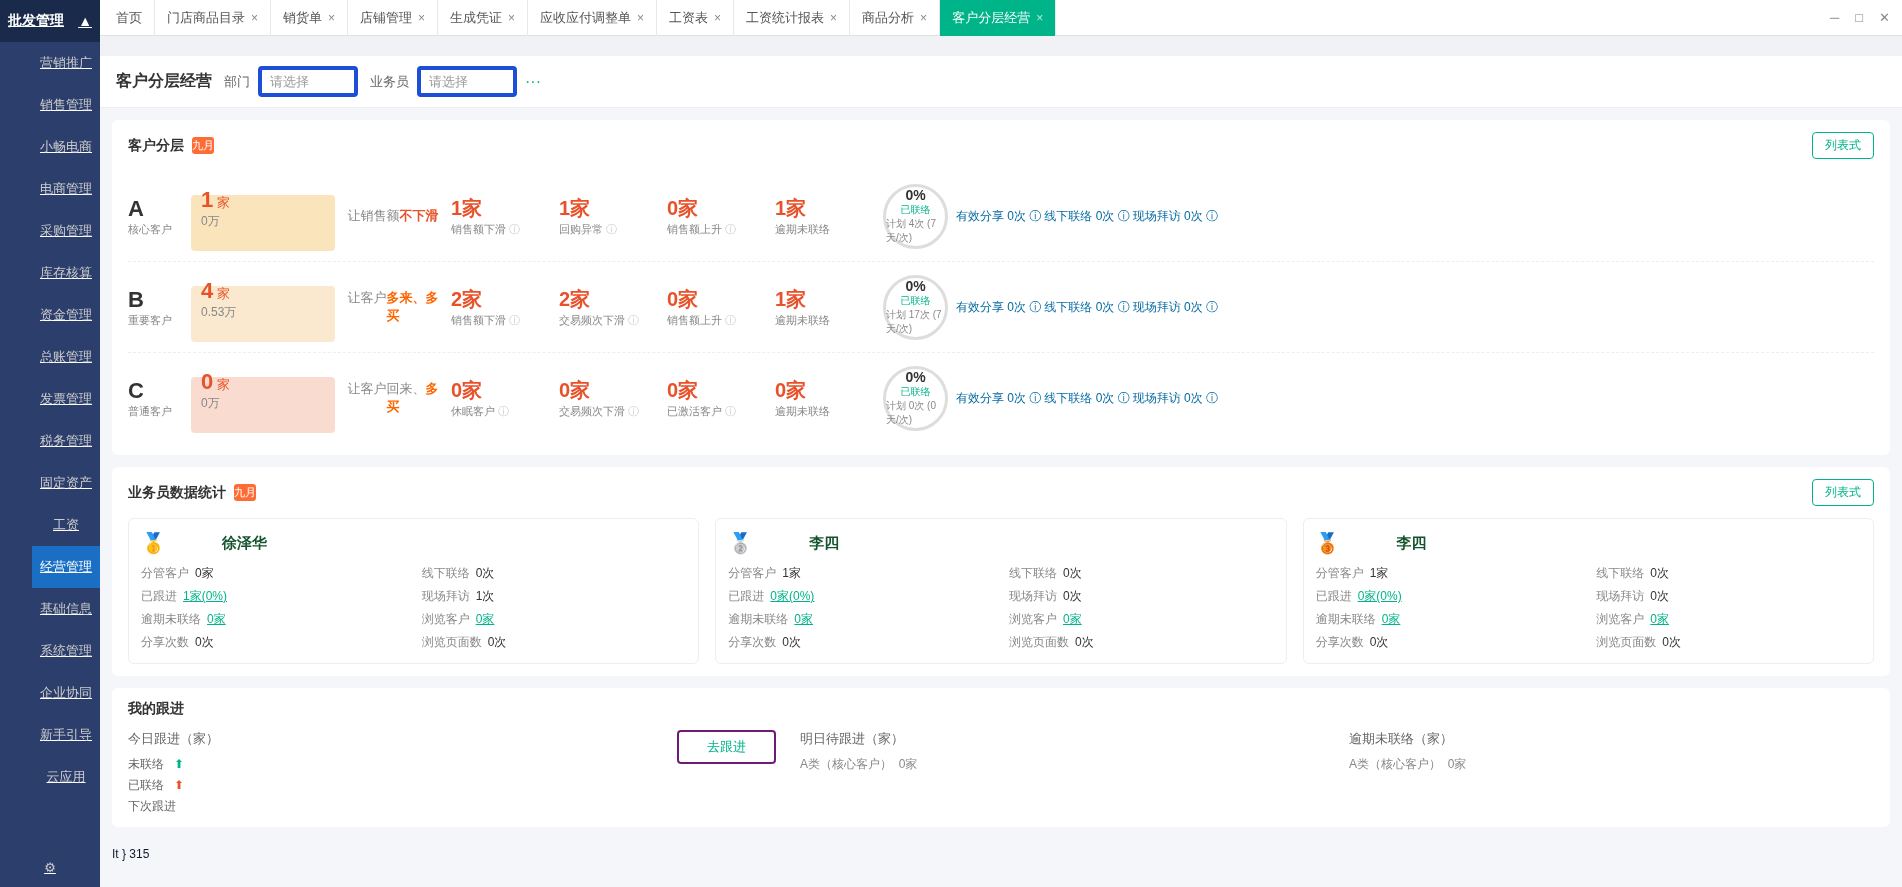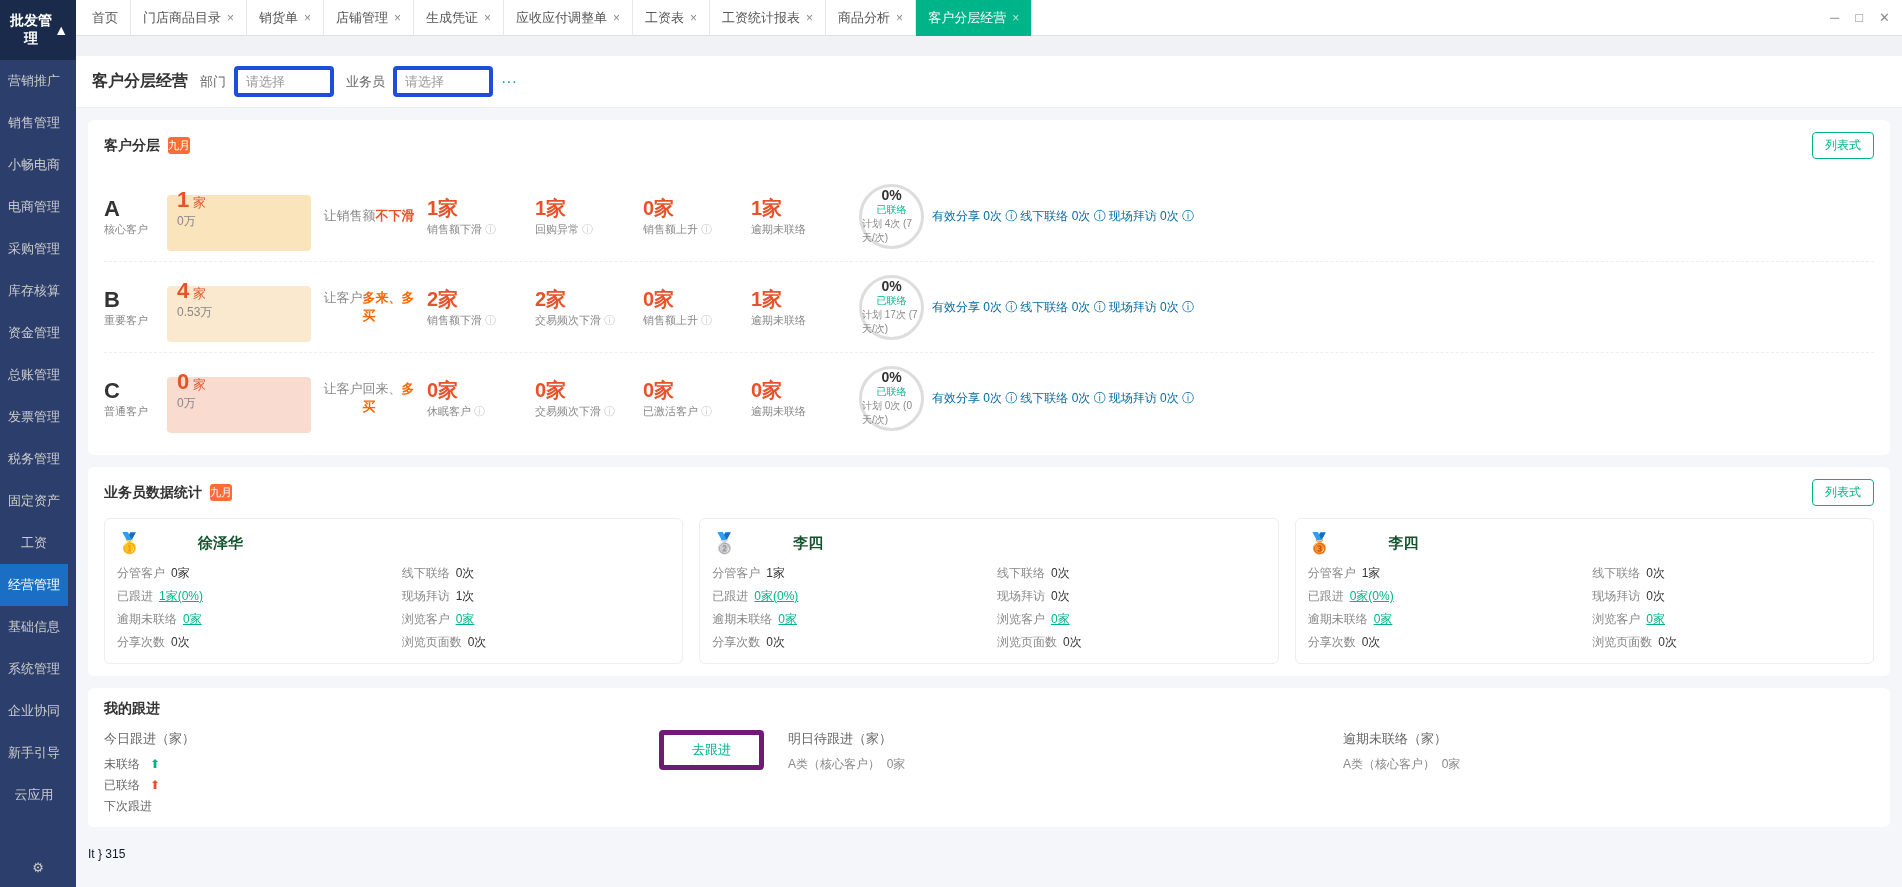--- a/index.html
+++ b/index.html
@@ -1,27 +1,28 @@
 <!DOCTYPE html>
 <html><head>
   <meta charset="utf-8">
   <style>
     * { box-sizing: border-box; margin: 0; padding: 0; }
     body { font-family: 'Microsoft YaHei', Arial, sans-serif; font-size: 13px; background: #f0f2f5; display: flex; height: 887px; overflow: hidden; }
 
     
     .sidebar {
-      width: 76px;
+      width: 100px;
       background: #2c3e6b;
       color: #fff;
       display: flex;
       flex-direction: column;
-      align-items: flex-start;
+      align-items: flex-end;
       flex-shrink: 0;
       overflow-y: auto;
+      text-decoration: underline;
     }
     .sidebar-header {
       width: 100%;
       background: #1a2a4a;
       padding: 12px 8px;
       text-align: center;
       font-size: 14px;
       font-weight: bold;
       cursor: pointer;
       display: flex;
@@ -351,21 +352,21 @@
       background: #fff;
       border-radius: 6px;
       padding: 12px 16px;
     }
     .follow-col-title {
       font-size: 13px;
       color: #666;
       margin-bottom: 8px;
     }
     .go-follow-btn {
-      border: 5px solid #701a75;
+      border: 2px solid #701a75;
       color: #00b48a;
       background: #fff;
       padding: 6px 28px;
       border-radius: 4px;
       cursor: pointer;
       font-size: 13px;
       white-space: nowrap;
       align-self: center;
     }
 

